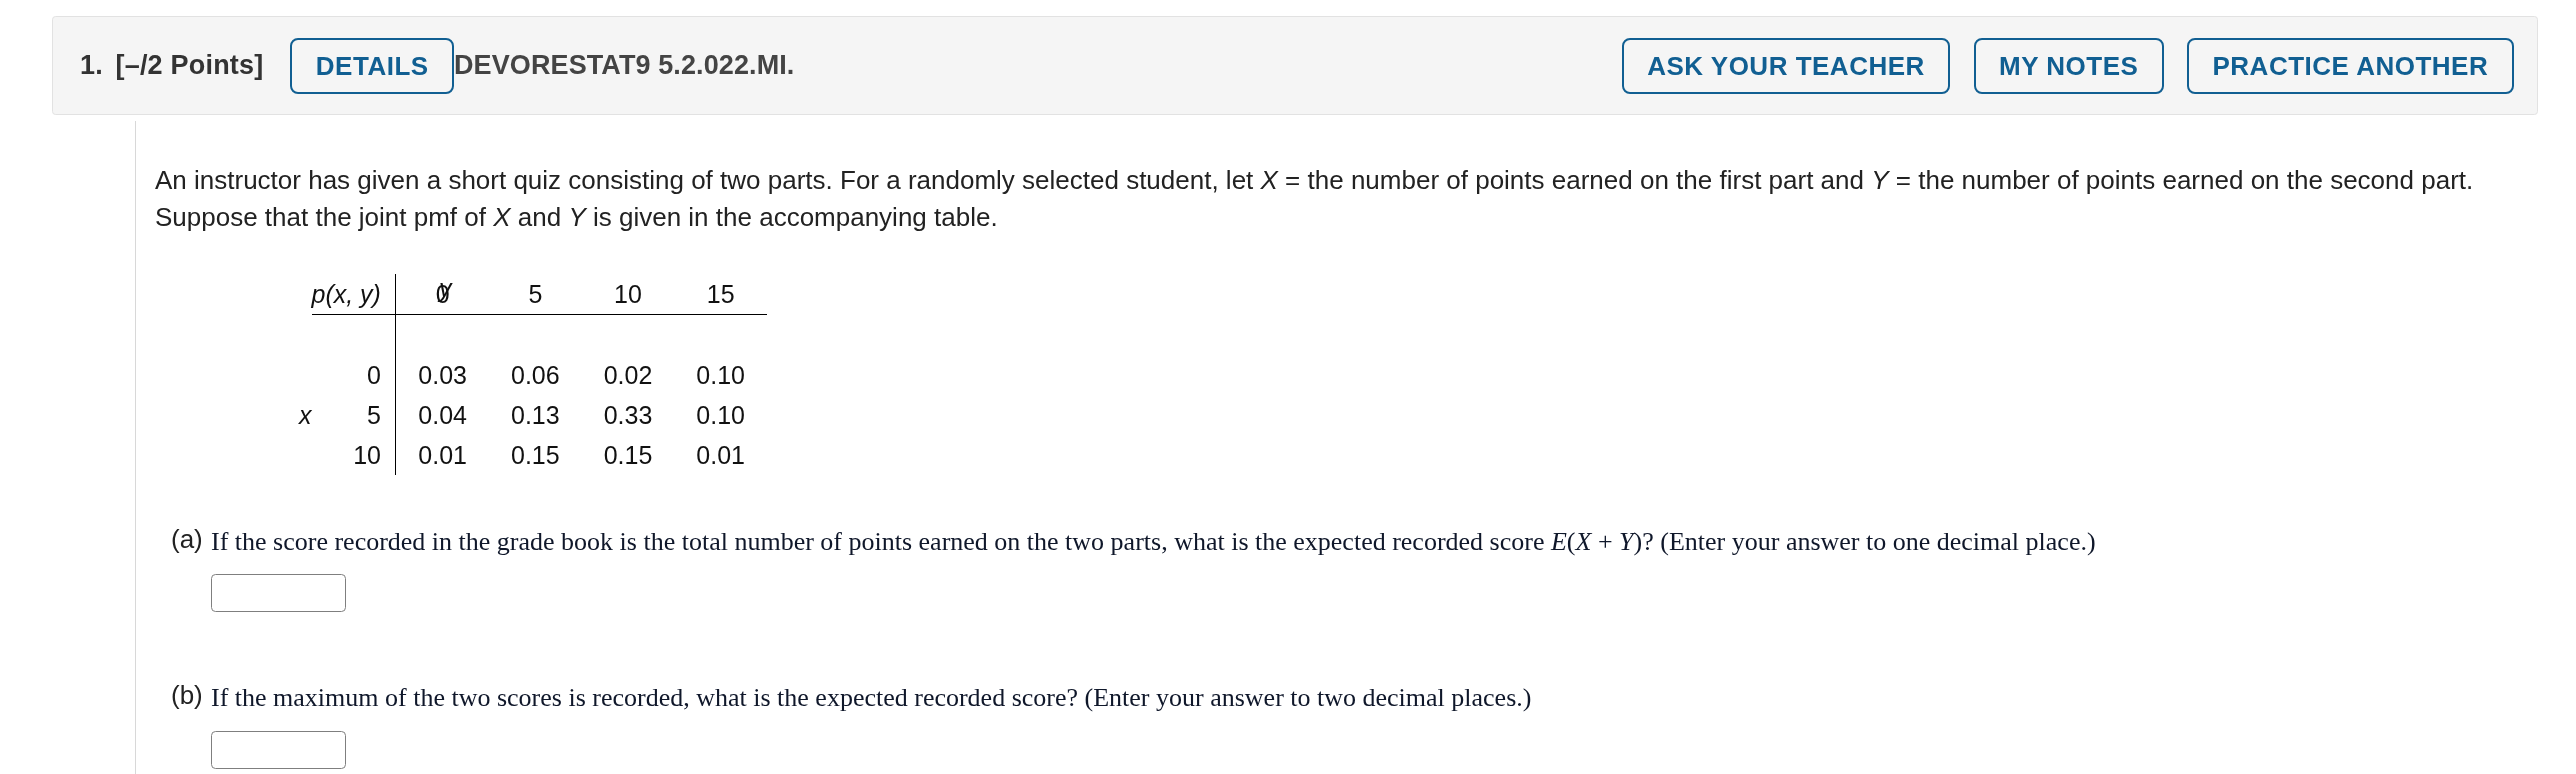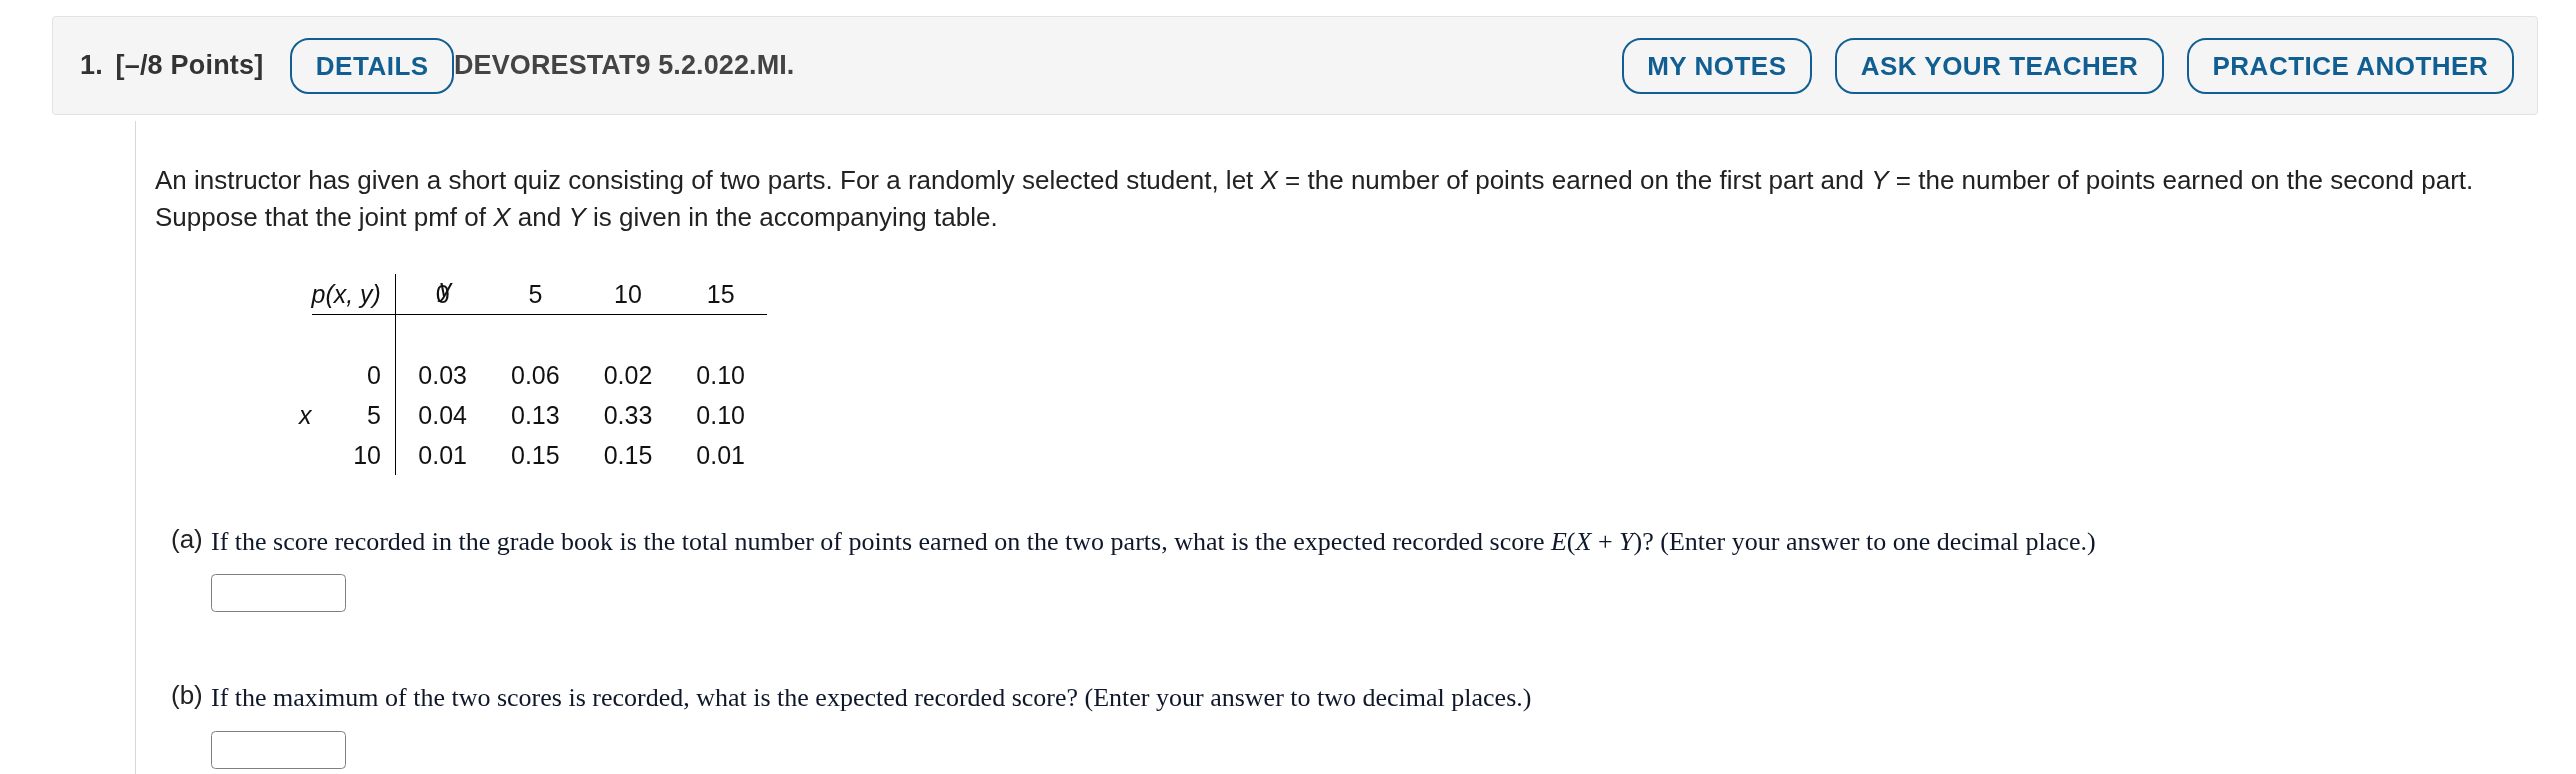--- a/index.html
+++ b/index.html
@@ -54,21 +54,21 @@
     font-size: 27px;
     font-weight: bold;
     color: #333333;
     white-space: nowrap;
     margin-left: 12.6px;
     letter-spacing: 0.2px;
   }
 
   .pill-button {
     border: 2.7px solid #115f92;
-    border-radius: 19px;
+    border-radius: 8px;
     background: #f5f5f5;
     color: #115f92;
     font-family: "Liberation Sans", sans-serif;
     font-size: 26px;
     font-weight: bold;
     letter-spacing: 0.5px;
     padding: 0 23.4px;
     height: 56px;
     line-height: 50px;
     box-sizing: border-box;
@@ -238,27 +238,27 @@
     padding: 0 7.2px;
     display: block;
   }
 </style>
 </head>
 <body>
 
 <div id="question-header">
   <div class="header-left">
     <span id="question-number">1.</span>
-    <span id="points-label">[–/8 Points]</span>
+    <span id="points-label">[–/2 Points]</span>
     <button class="pill-button" id="details-button">DETAILS</button>
     <span id="module-code">DEVORESTAT9 5.2.022.MI.</span>
   </div>
   <div class="header-right">
+    <button class="pill-button">ASK YOUR TEACHER</button>
     <button class="pill-button">MY NOTES</button>
-    <button class="pill-button">ASK YOUR TEACHER</button>
     <button class="pill-button">PRACTICE ANOTHER</button>
   </div>
 </div>
 
 <div id="content-divider"></div>
 
 <div id="question-body">
 
   <p id="problem-statement"><span>An instructor has given a short quiz consisting of two parts. For a randomly selected student, let </span><i>X</i><span> = the number of points earned on the first part and </span><i>Y</i><span> = the number of points earned on the second part. Suppose that the joint pmf of </span><i>X</i><span> and </span><i>Y</i><span> is given in the accompanying table.</span></p>
 

